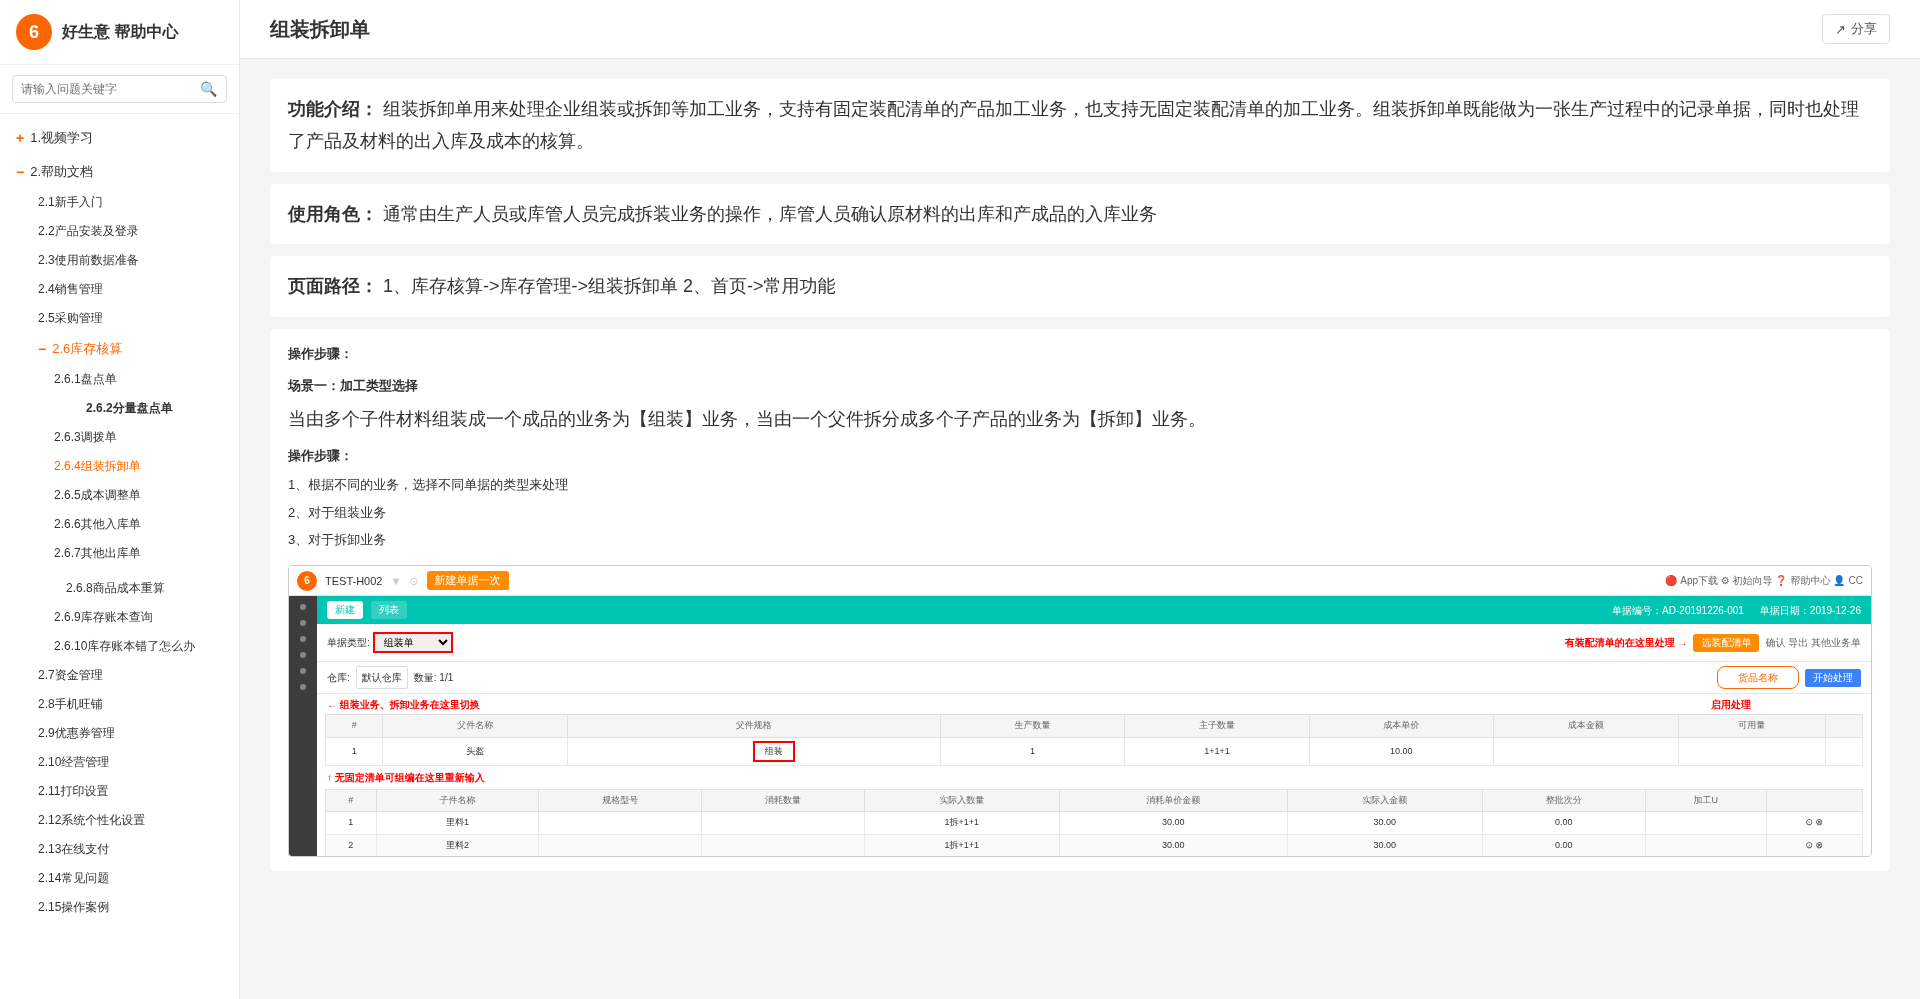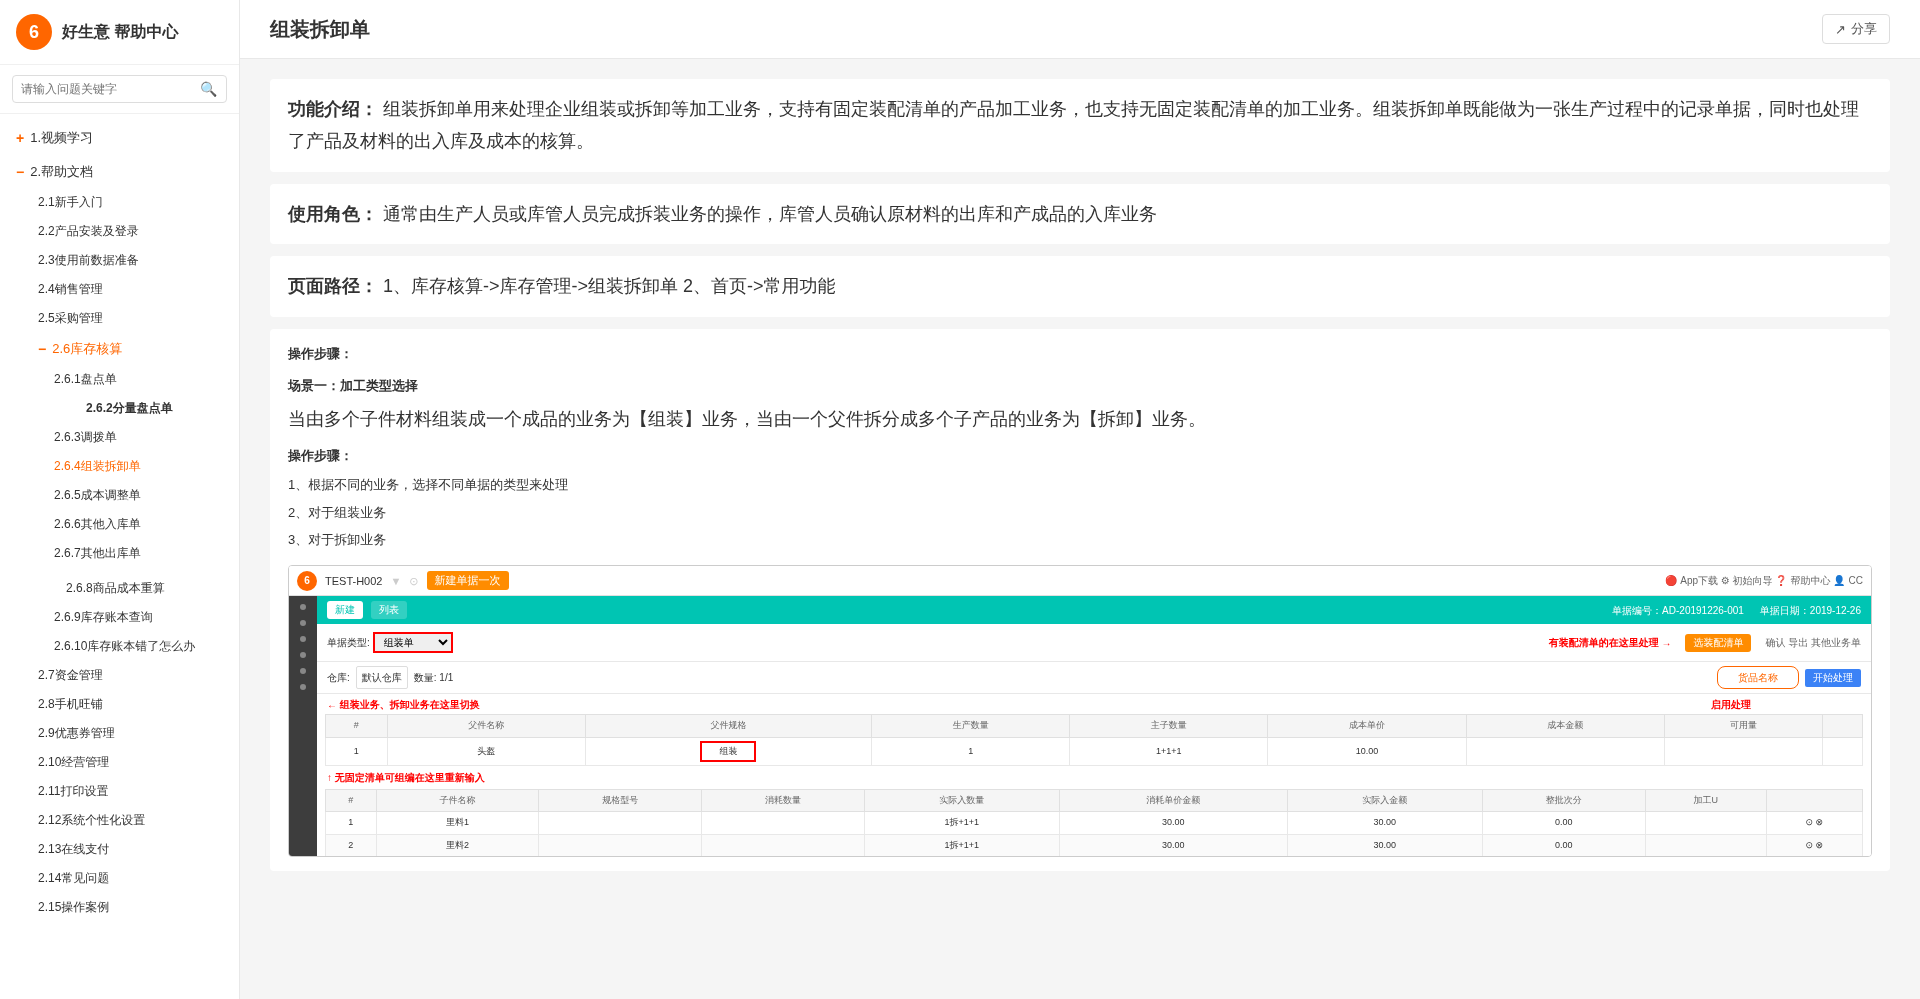--- a/index.html
+++ b/index.html
@@ -300,21 +300,21 @@
       color: #00c5b3;
     }
 
     .app-form-area {
       padding: 8px 10px;
       font-size: 10px;
       color: #333;
       border-bottom: 1px solid #e8e8e8;
       display: flex;
       flex-wrap: wrap;
-      gap: 14px;
+      gap: 6px;
       align-items: center;
     }
 
     .form-field {
       display: flex;
       align-items: center;
       gap: 3px;
     }
 
     .form-input {
@@ -581,21 +581,21 @@
                       <th>成本单价</th>
                       <th>成本金额</th>
                       <th>可用量</th>
                       <th></th>
                     </tr>
                   </thead>
                   <tbody>
                     <tr>
                       <td>1</td>
                       <td>头盔</td>
-                      <td><div style="border:2px solid red;padding:1px 17px;font-size:9px;display:inline-block;">组装</div></td>
+                      <td><div style="border:2px solid red;padding:1px 10px;font-size:9px;display:inline-block;margin-left:40px;">组装</div></td>
                       <td>1</td>
                       <td>1+1+1</td>
                       <td>10.00</td>
                       <td></td>
                       <td></td>
                       <td></td>
                     </tr>
                   </tbody>
                 </table>
               </div>

